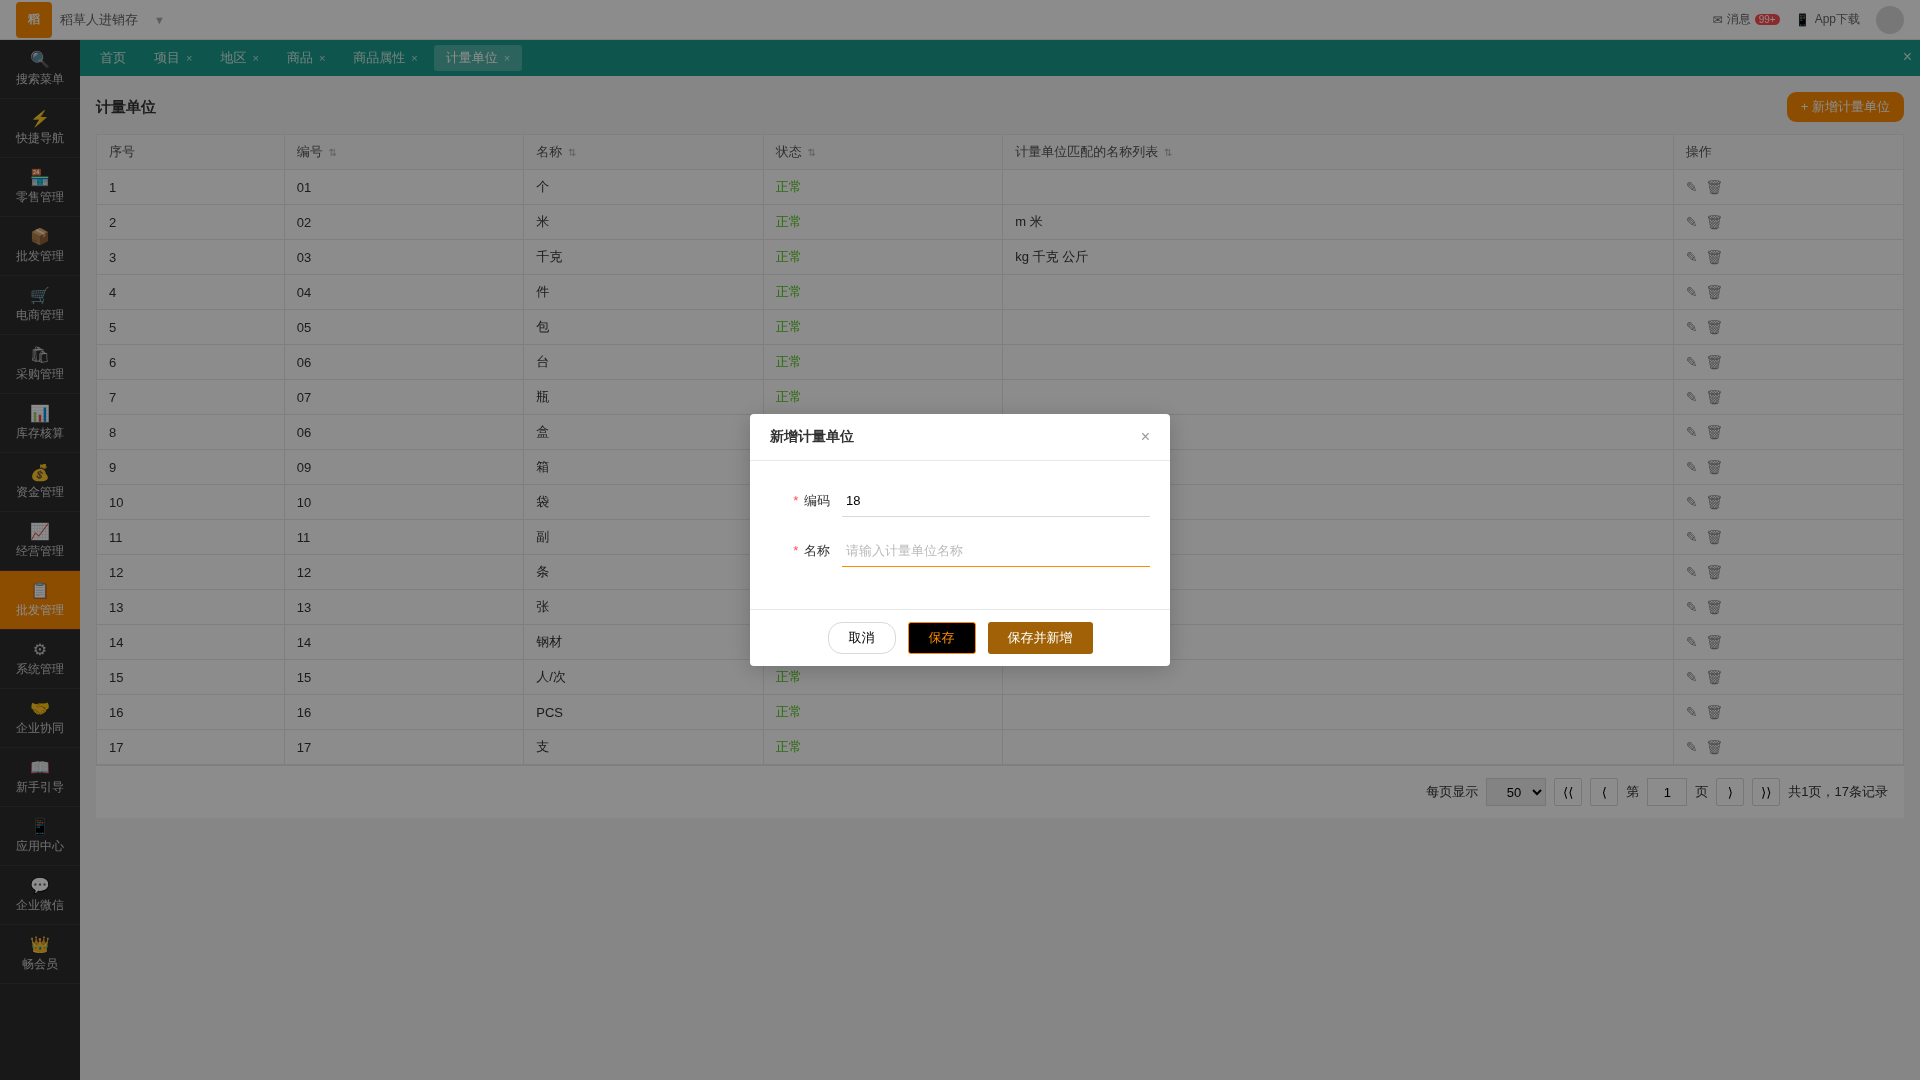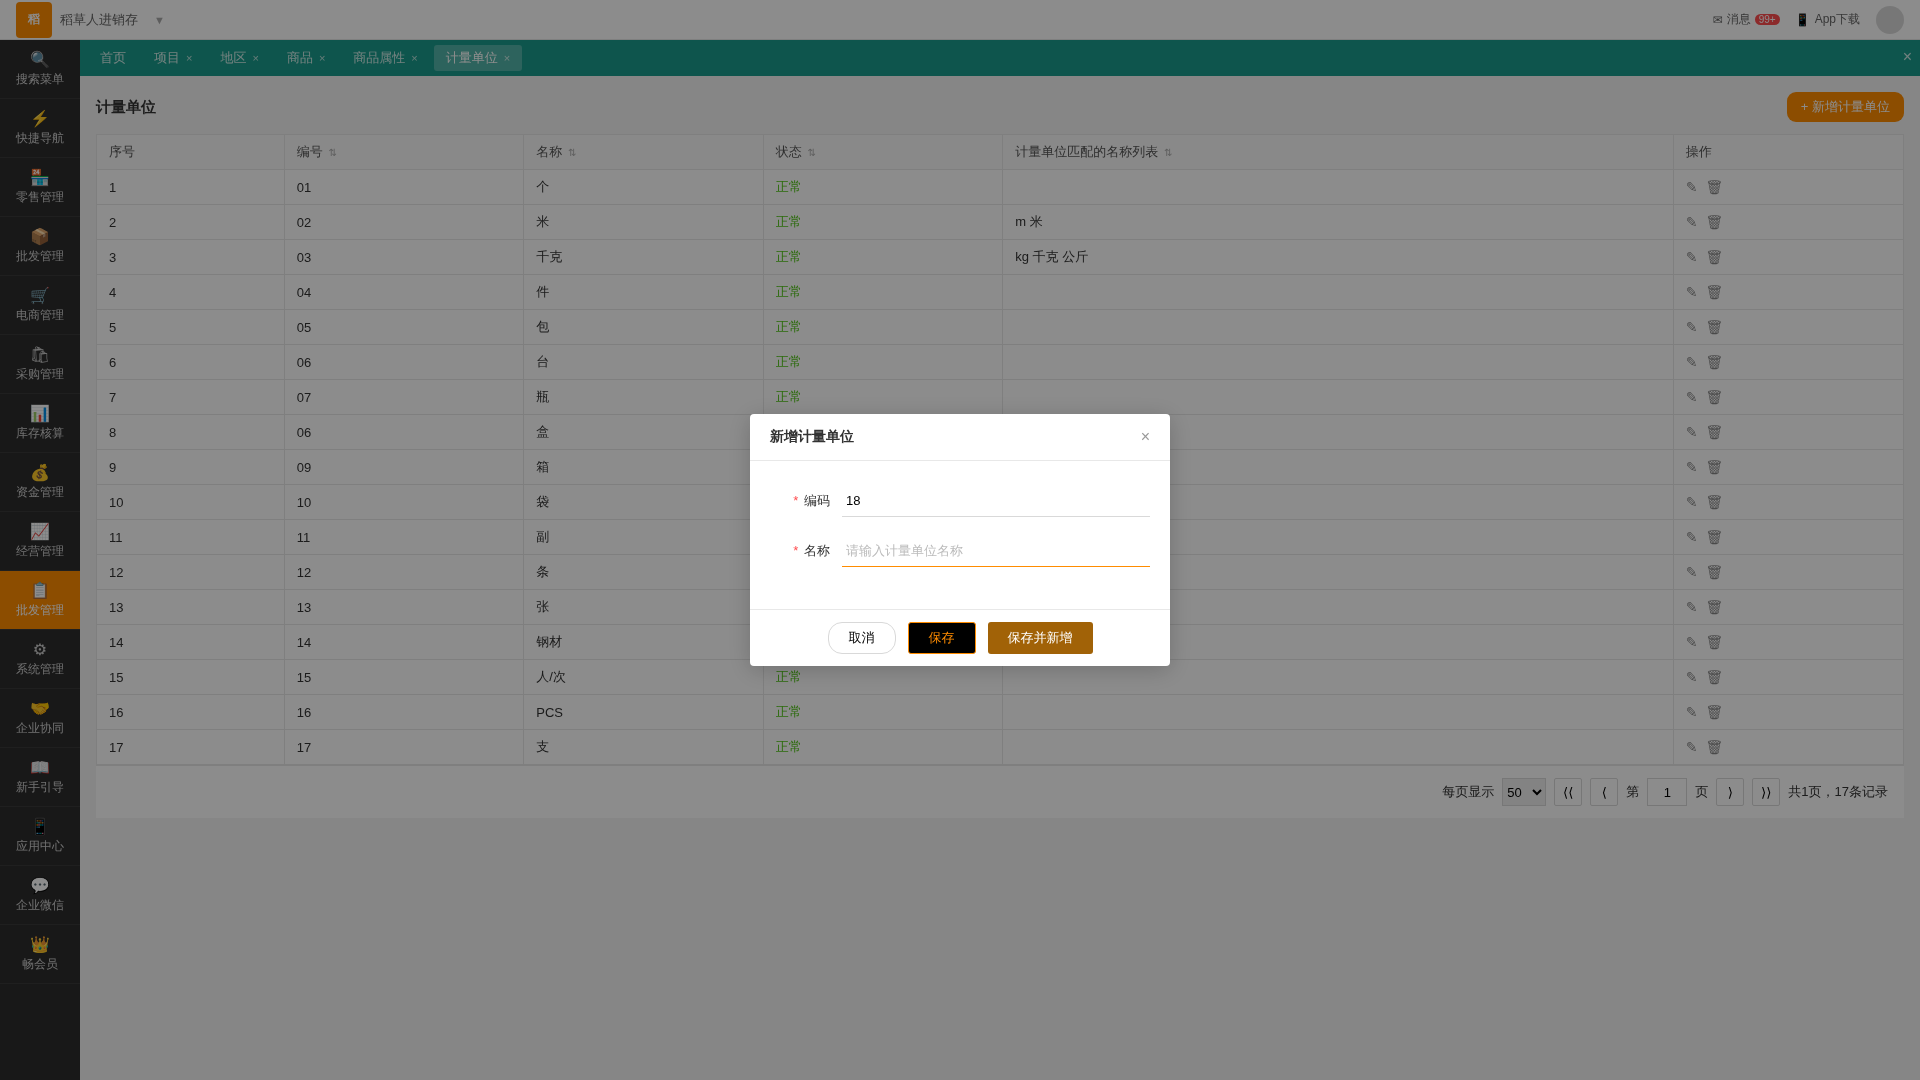--- a/index.html
+++ b/index.html
@@ -212,22 +212,23 @@
     .pagination-input {
       width: 40px;
       height: 28px;
       border: 1px solid #d9d9d9;
       text-align: center;
       font-size: 13px;
     }
     .per-page-select {
       height: 28px;
       border: 1px solid #d9d9d9;
-      padding: 0 0;
-      font-size: 13px;
+      padding: 0 8px;
+      font-size: 13px;
+      text-align: right;
     }
 
     
     .overlay {
       position: fixed;
       top: 0; left: 0; right: 0; bottom: 0;
       background: rgba(0,0,0,0.45);
       z-index: 100;
       display: flex;
       align-items: center;

